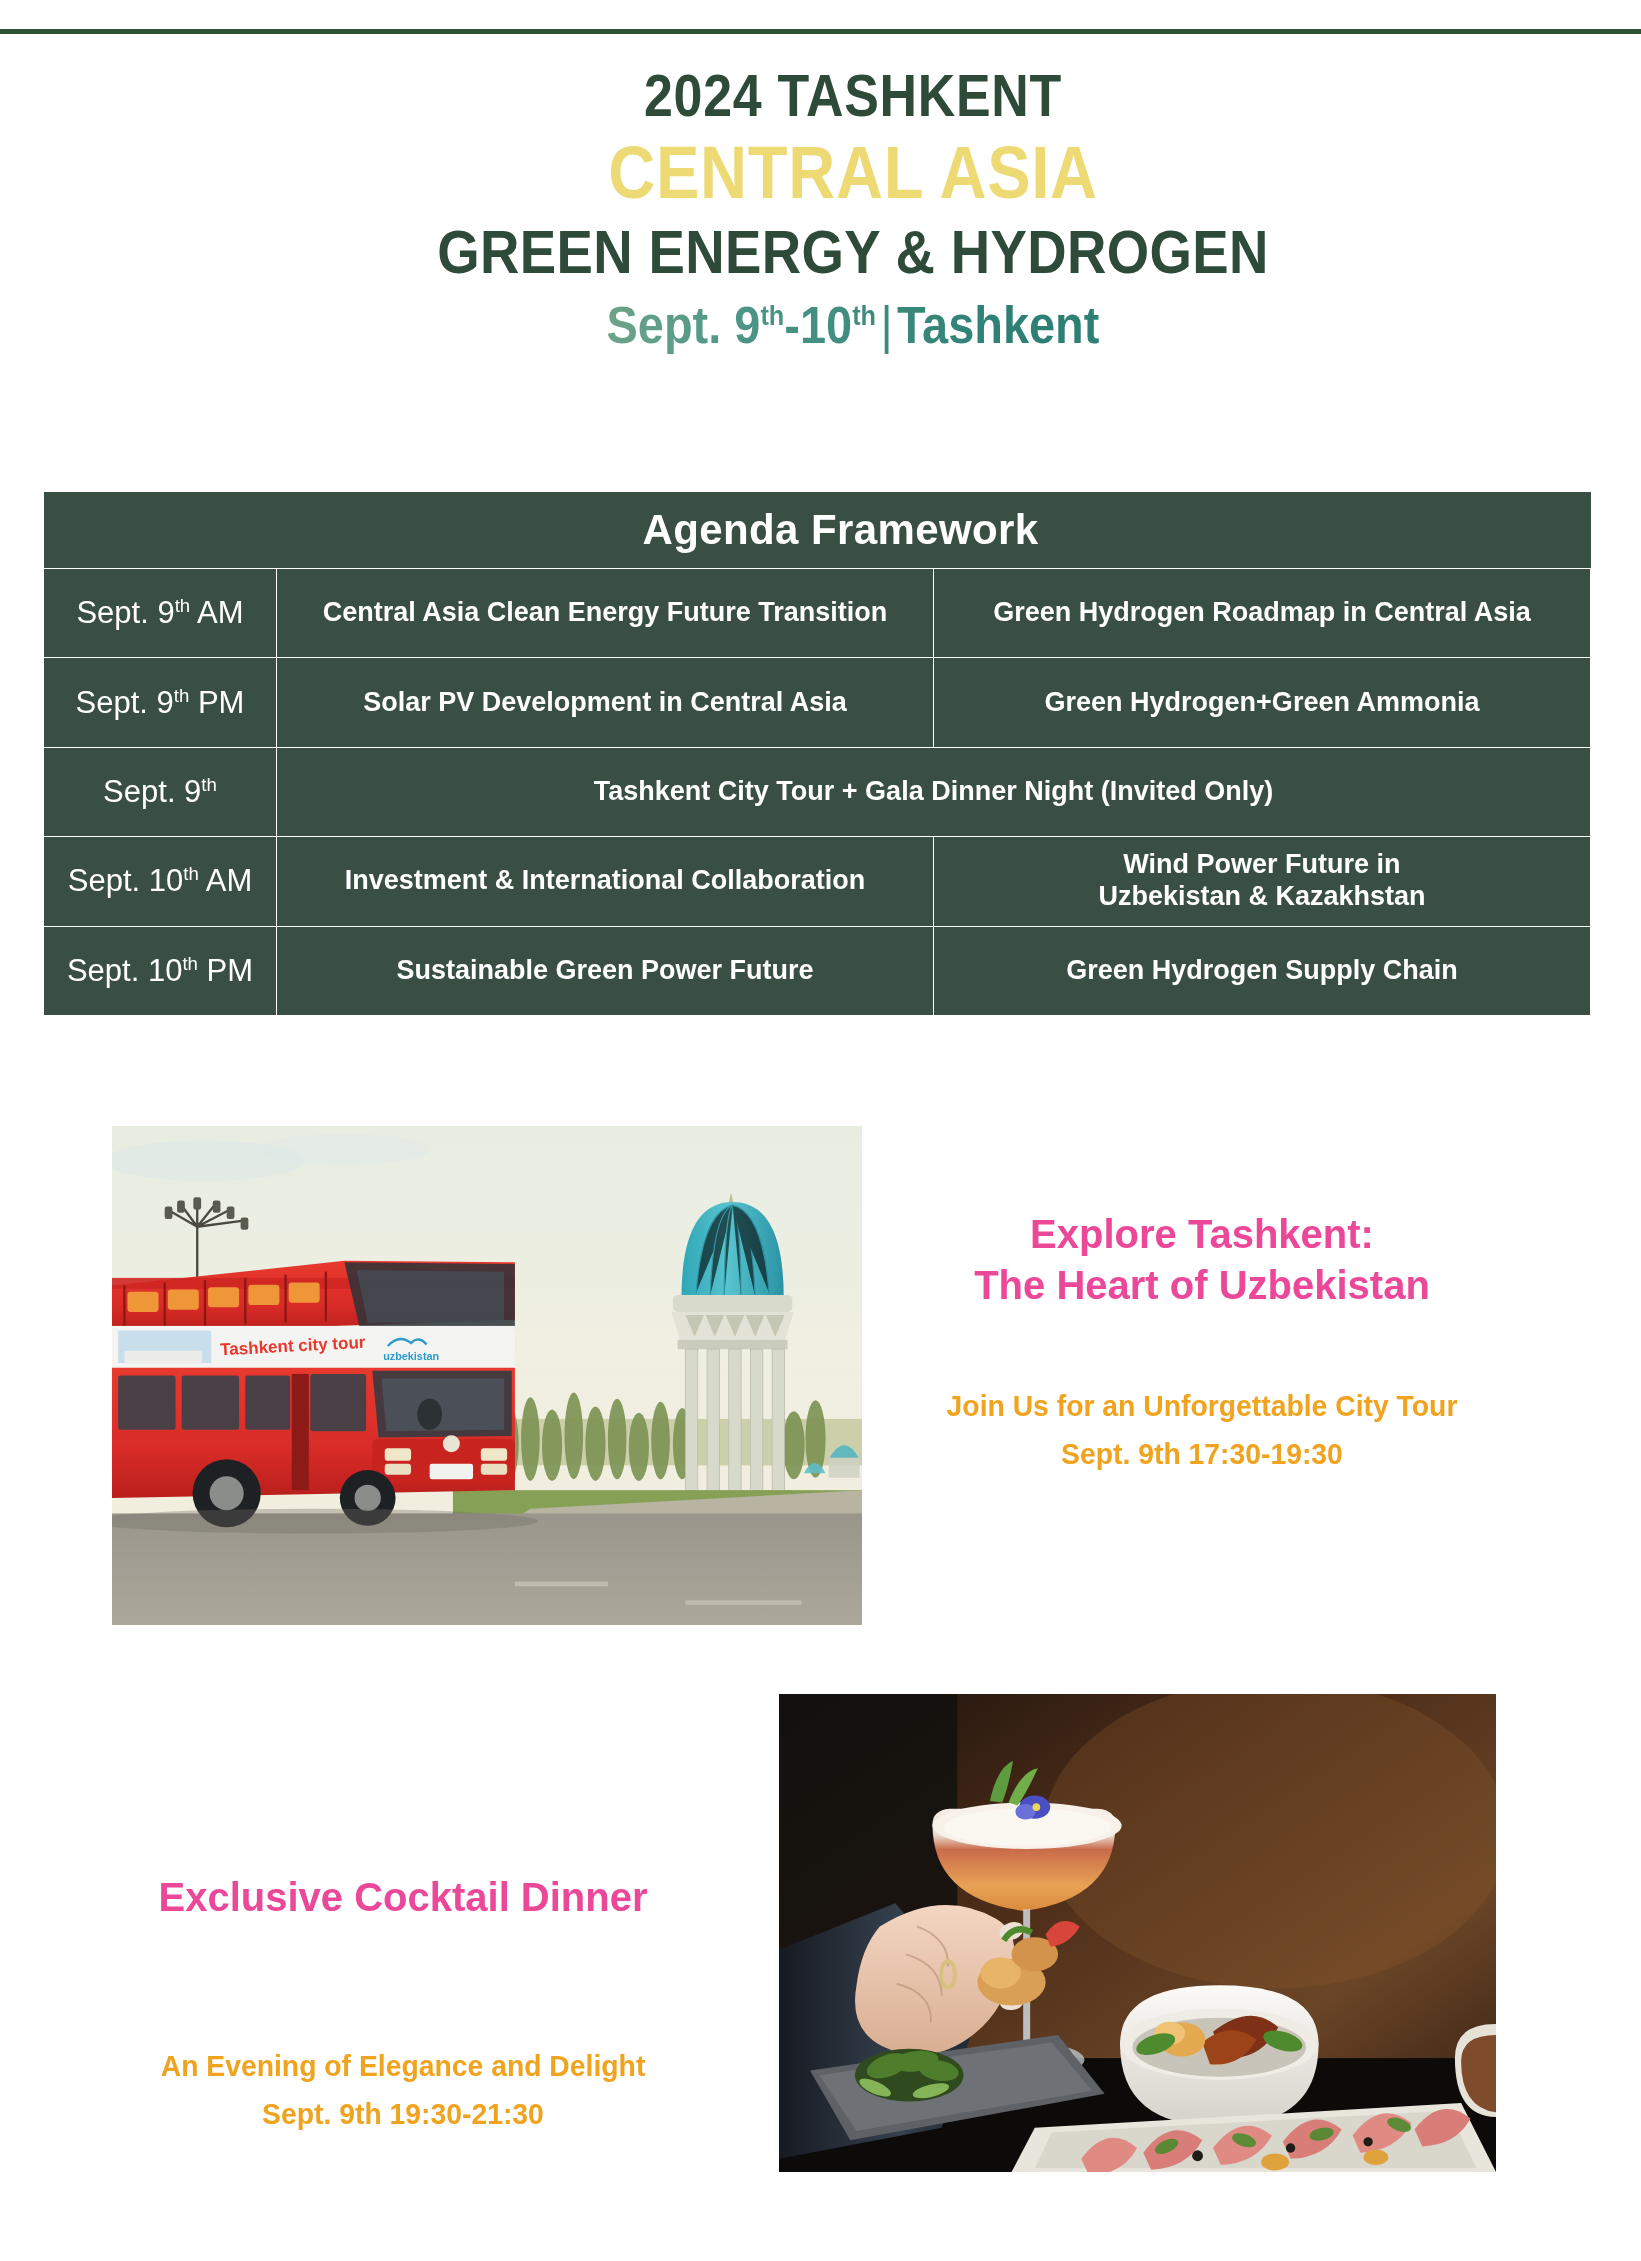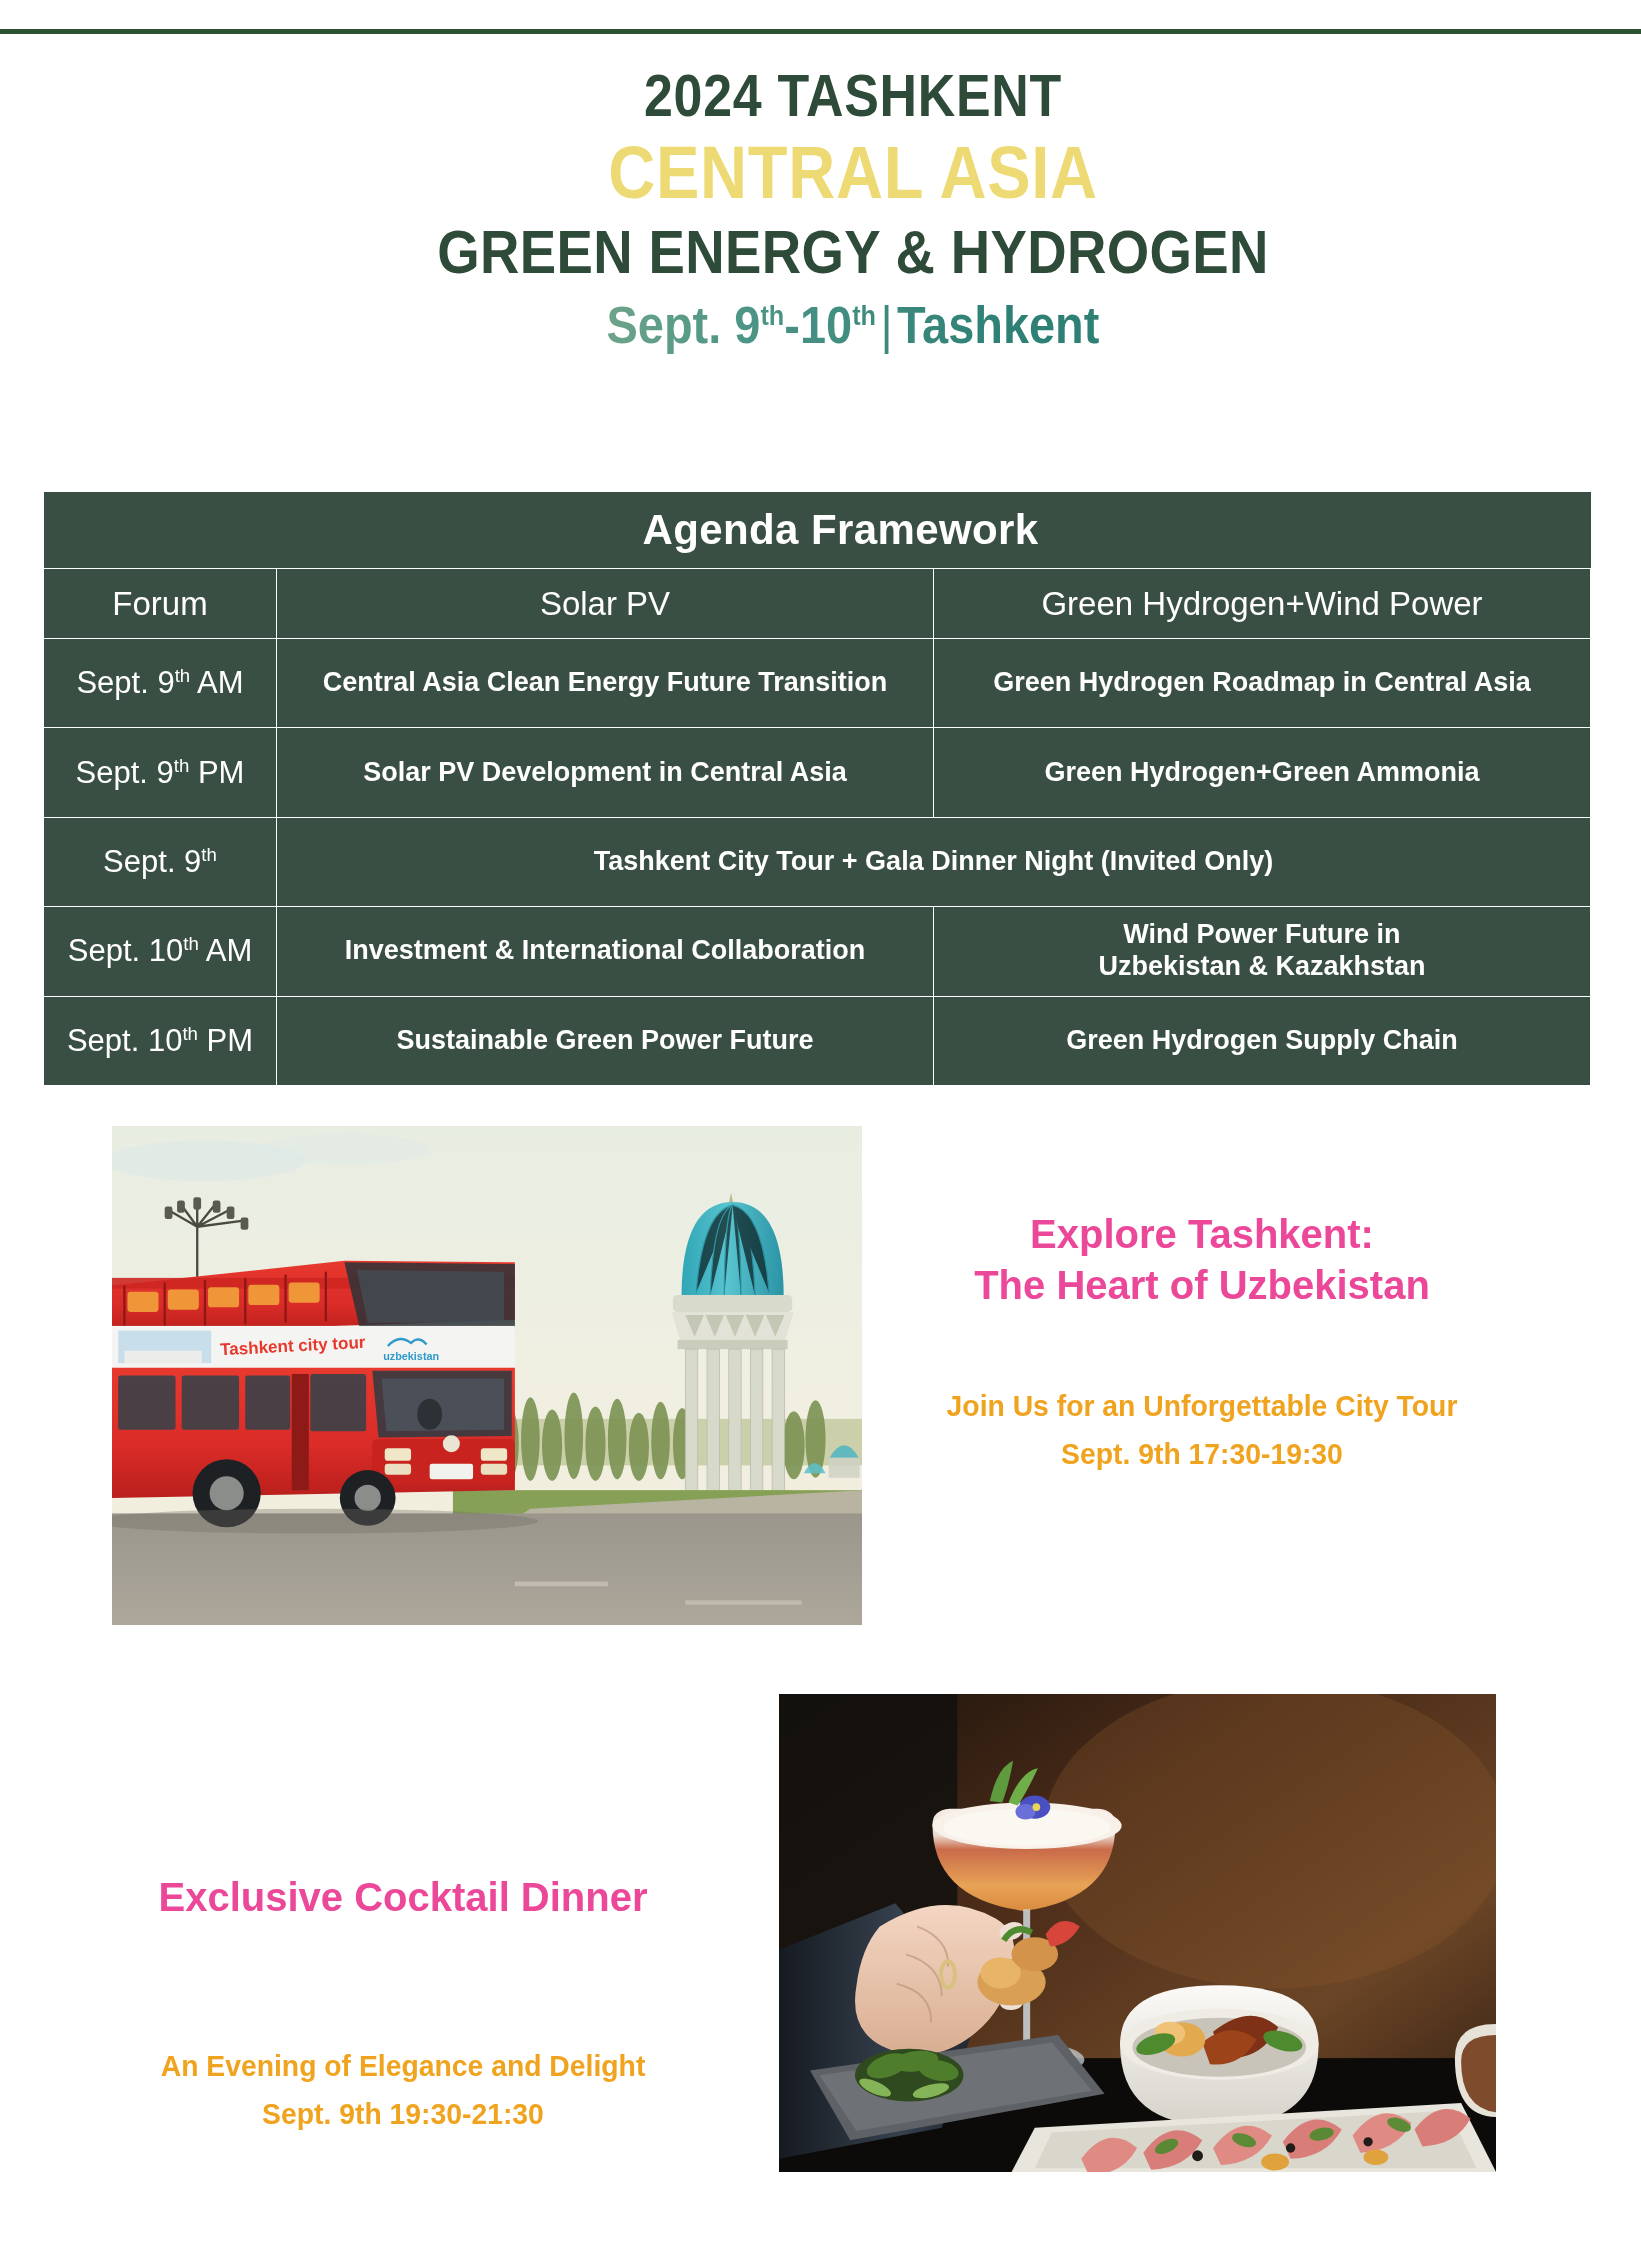--- a/index.html
+++ b/index.html
@@ -209,25 +209,20 @@
 
 <table class="agenda">
   <colgroup>
     <col class="col-time">
       <col class="col-solar">
       <col class="col-h2">
   </colgroup>
   <tbody>
     <tr>
       <td class="tbl-title" colspan="3">Agenda Framework</td>
-    </tr>
-    <tr>
-      <td class="col-head">Forum</td>
-      <td class="col-head">Solar PV</td>
-      <td class="col-head">Green Hydrogen+Wind Power</td>
     </tr>
 
     <tr>
       <td class="daycell"><span>Sept. 9</span><sup>th</sup><span> AM</span></td>
       <td class="topic">Central Asia Clean Energy Future Transition</td>
       <td class="topic">Green Hydrogen Roadmap in Central Asia</td>
     </tr>
 
     <tr>
       <td class="daycell"><span>Sept. 9</span><sup>th</sup><span> PM</span></td>

